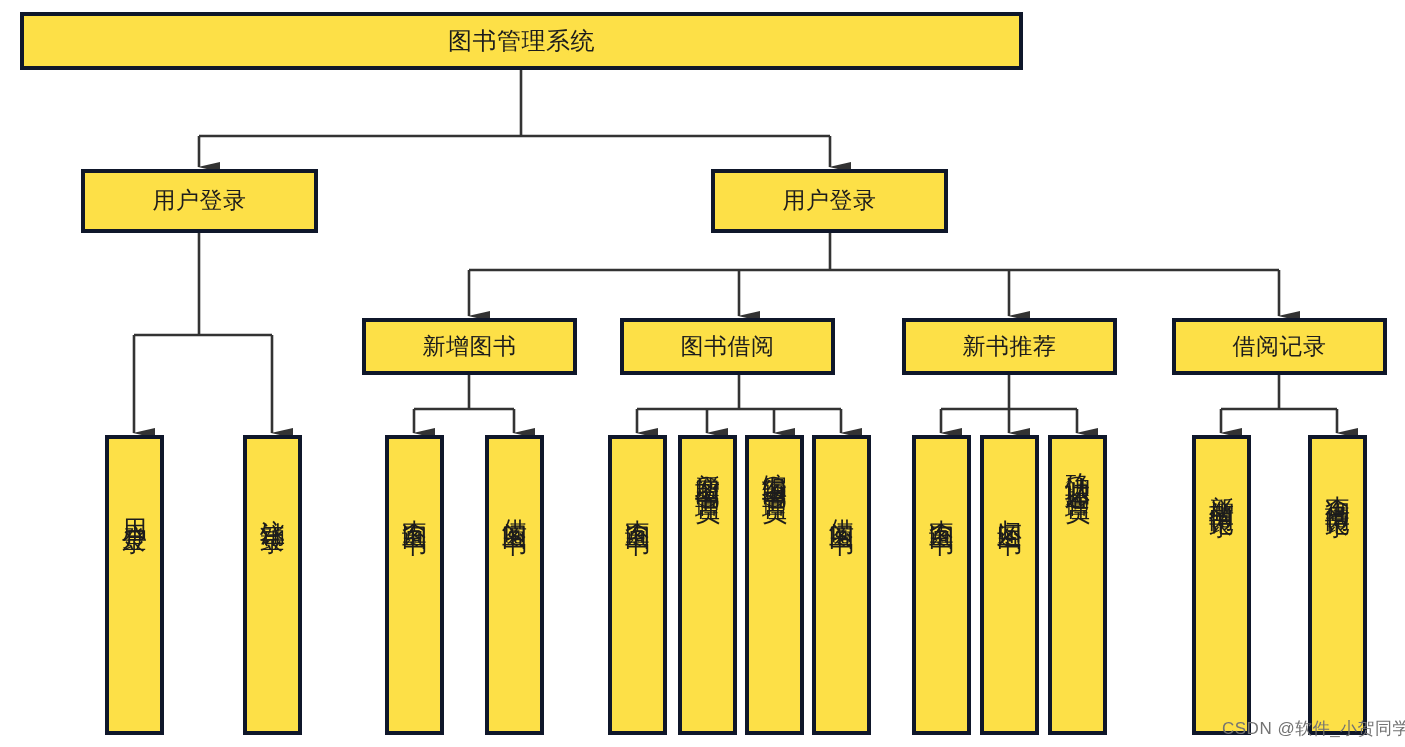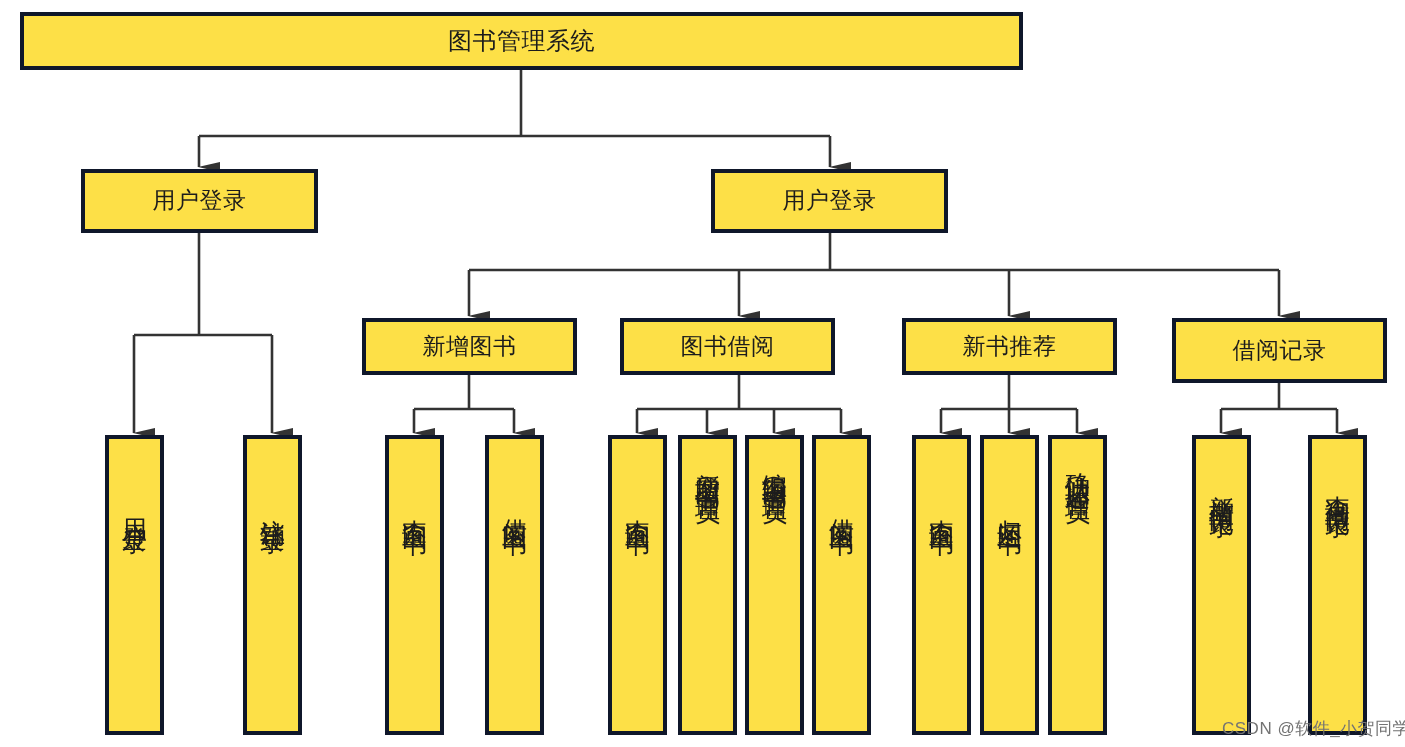--- a/index.html
+++ b/index.html
@@ -154,21 +154,21 @@
   </div>
 
   <div class="node horiz" style="left:620px; top:318px; width:215px; height:57px;">
     <span class="node-label">图书借阅</span>
   </div>
 
   <div class="node horiz" style="left:902px; top:318px; width:215px; height:57px;">
     <span class="node-label">新书推荐</span>
   </div>
 
-  <div class="node horiz" style="left:1172px; top:318px; width:215px; height:65px;">
+  <div class="node horiz" style="left:1172px; top:318px; width:215px; height:57px;">
     <span class="node-label">借阅记录</span>
   </div>
 
   <div class="node leaf" style="left:105px; top:435px; width:59px; height:300px;">
     <span class="node-label">用户登录</span>
   </div>
 
   <div class="node leaf" style="left:243px; top:435px; width:59px; height:300px;">
     <span class="node-label">注销登录</span>
   </div>

